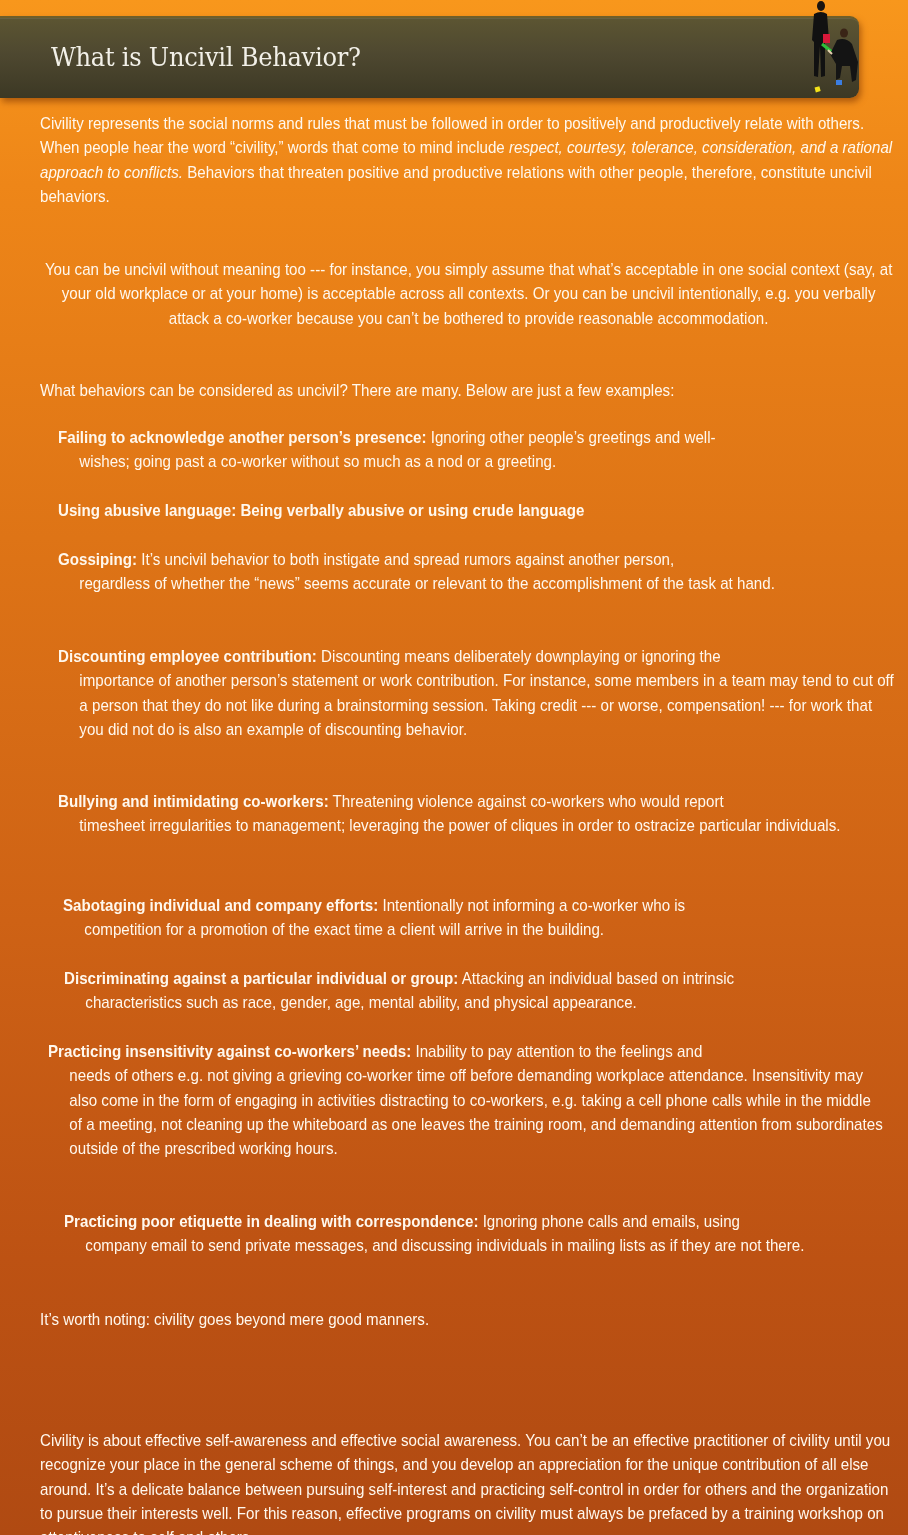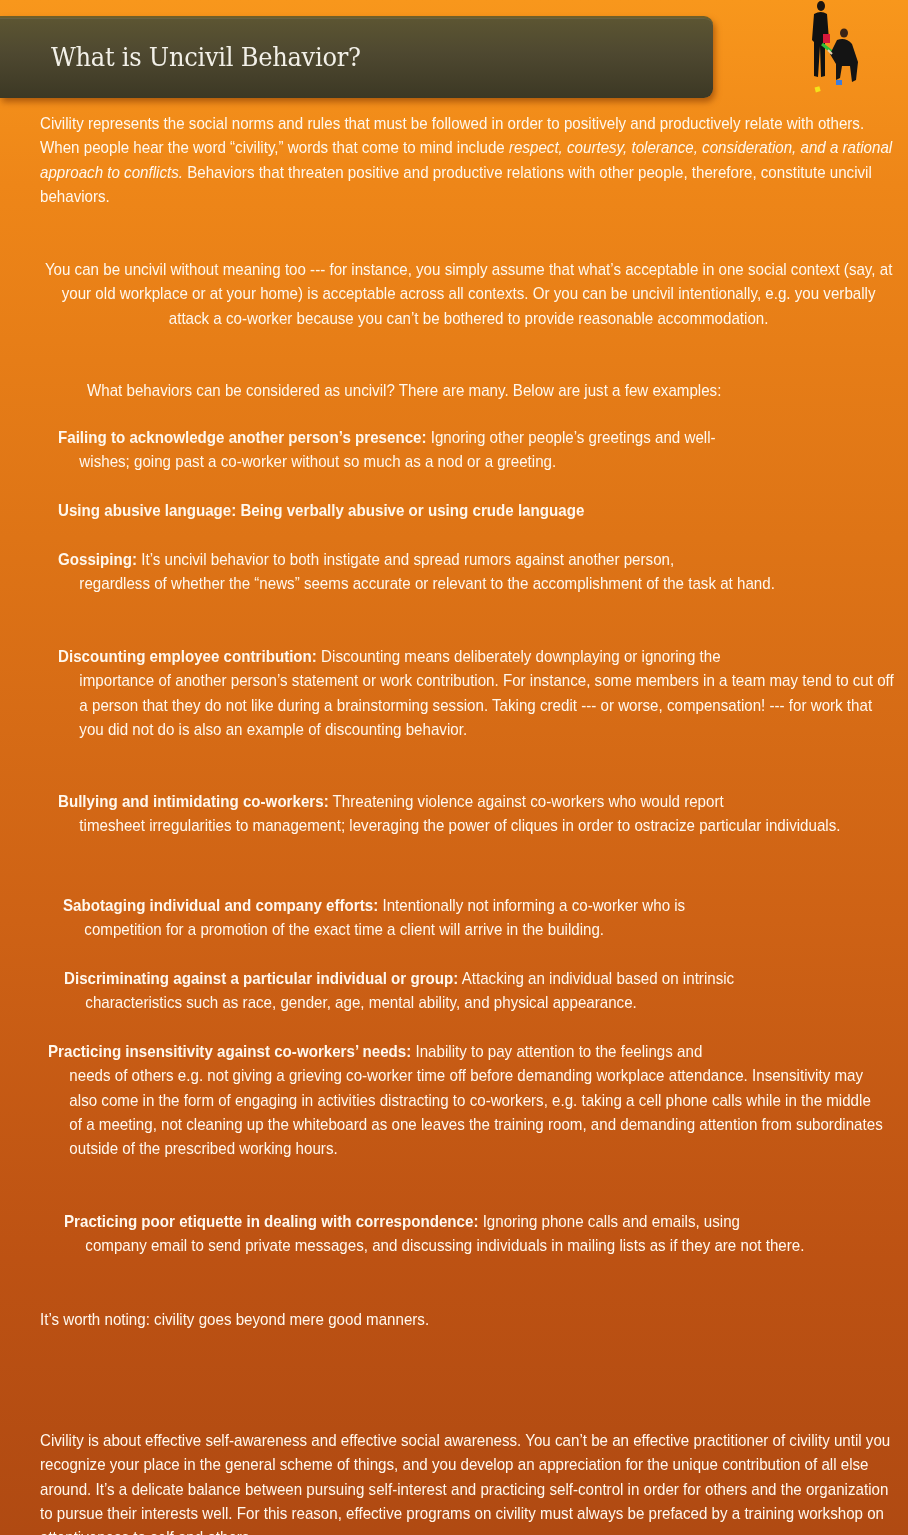--- a/index.html
+++ b/index.html
@@ -12,21 +12,21 @@
       overflow: hidden;
       position: relative;
       background: linear-gradient(180deg, #F8971C 0%, #EE8618 12%, #DE7416 35%, #CE6215 60%, #BD5213 82%, #B04A12 100%);
       font-family: "Liberation Sans", sans-serif;
       color: #FFF8EE;
     }
     .header {
       position: absolute;
       left: 0;
       top: 16px;
-      width: 713px;
+      width: 859px;
       height: 80px;
       background: linear-gradient(180deg, #5C5532 0%, #4E4830 45%, #3C3824 100%);
       border-top: 2px solid #6E5E2A;
       border-radius: 0 9px 9px 0;
       box-shadow: 2px 4px 6px rgba(120, 50, 0, 0.55), inset 0 1px 0 rgba(255,255,255,0.08);
     }
     .header-title {
       position: absolute;
       left: 51px;
       top: 24px;
@@ -58,21 +58,21 @@
       transform: scaleX(0.89);
       transform-origin: left top;
       width: 112%;
     }
     .para {
       margin: 0;
       text-decoration: underline;
     }
     .para.p1 { position: absolute; top: 0; }
     .para.p2 { position: absolute; top: 146px; text-align: center; }
-    .para.p3 { position: absolute; top: 267px; margin-left: 47px; }
+    .para.p3 { position: absolute; top: 267px; }
     .item {
       position: absolute;
       left: 18px;
       width: 838px;
     }
     .item .txt { width: 112.5%; }
     .item .lbl { font-weight: bold; }
     .item .line1 { display: block; }
     .item .rest { display: block; padding-left: 24px; }
     .closing1 { position: absolute; top: 1196px; left: 0; }

